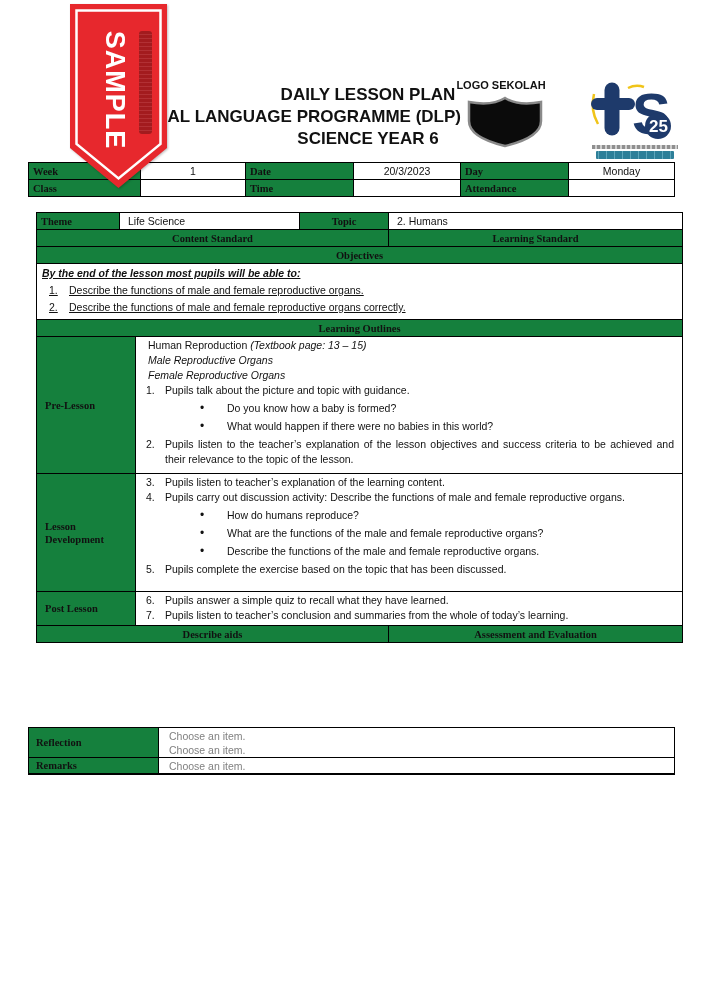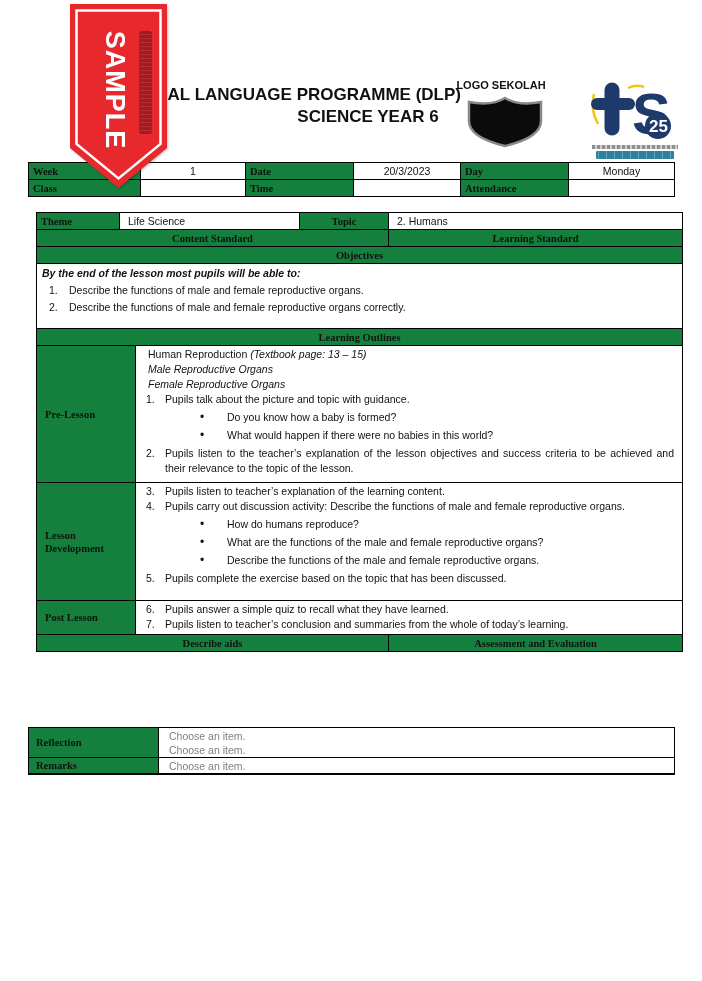--- a/index.html
+++ b/index.html
@@ -47,36 +47,37 @@
   .lesson{padding:1px 6px 1px 0;line-height:15px;}
   .head{padding-left:12px;font-weight:normal;}
   .ital{font-style:italic;}
   .nitem{display:flex;align-items:flex-start;}
   .num{flex:0 0 19px;margin-left:10px;}
   .ntxt{flex:1;text-align:justify;padding-right:2px;}
   .bitem{display:flex;margin:3px 0;}
   .bdot{flex:0 0 27px;margin-left:64px;font-size:12px;line-height:15px;}
   .btxt{flex:1;}
 
-  .obj-cell{line-height:17px;padding:1px 6px 9px 0;}
+  .obj-cell{line-height:17px;padding:1px 6px 0 0;text-decoration:underline;}
   .obj-intro{font-weight:bold;font-style:italic;padding-left:5px;}
   .obj .num{margin-left:12px;flex:0 0 20px;}
   .obj .ntxt{text-align:left;}
 
   .choose{color:#808080;line-height:14px;}
   .t3 td{padding-left:10px;}
   .t3 tr:last-child td{border-bottom:2px solid #000;}
   .t3 .rowlabel{padding-left:7px;}
 </style>
 </head>
 <body>
 
 <div class="page">
 
   <div class="title-block">
+    <div>DAILY LESSON PLAN</div>
     <div class="t-line2">DUAL LANGUAGE PROGRAMME (DLP)</div>
     <div>SCIENCE YEAR 6</div>
   </div>
 
   <div class="logo-label">LOGO SEKOLAH</div>
   <svg class="shield" width="76" height="52" viewBox="0 0 76 52">
     <path d="M38,2 C46,7 58,9 74,6 L74,25 C74,36 63,44 38,50 C13,44 2,36 2,25 L2,6 C18,9 30,7 38,2 Z" fill="#0b0b0b" stroke="#8a8a8a" stroke-width="2.5"></path>
   </svg>
 
   <div class="ts25">

